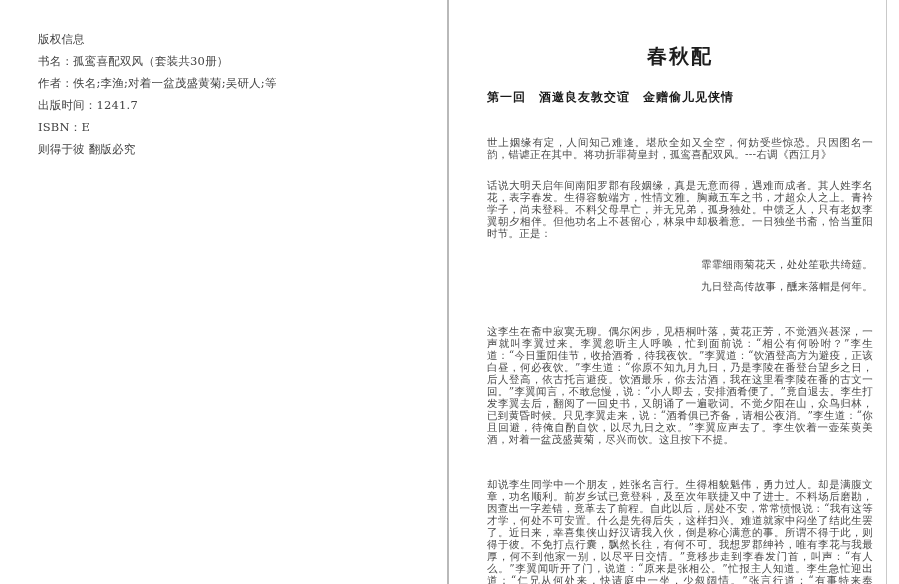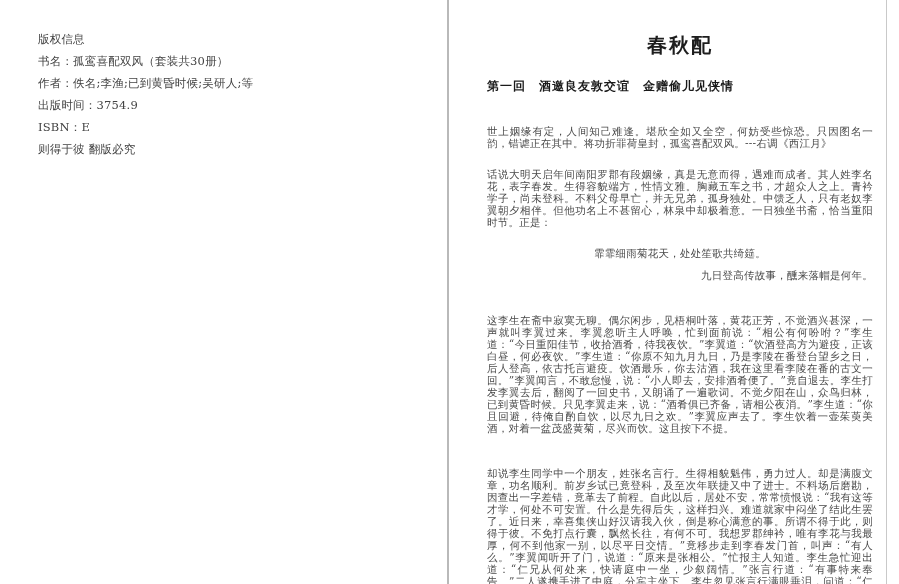--- a/index.html
+++ b/index.html
@@ -27,21 +27,21 @@
     height: 584px;
     background: #ffffff;
     overflow: hidden;
   }
   .page-left {
     width: 447px;
     padding: 28px 36px 0 38px;
   }
   .page-right {
     width: 452px;
-    padding: 5px 26px 0 38px;
+    padding: 16px 26px 0 38px;
     border-left: 2px solid #b9b9b9;
   }
   .page-right-border {
     position: absolute;
     top: 0;
     right: 12px;
     width: 1px;
     height: 584px;
     background: #c9c9c9;
   }
@@ -89,42 +89,42 @@
     line-height: 12px;
     color: #4a4a4a;
     margin: 0 0 19px 0;
     text-align: justify;
     text-justify: inter-character;
     letter-spacing: 0.25px;
     word-break: break-all;
   }
   p.para.verse {
     margin-bottom: 10px;
-    text-align: center;
+    text-align: right;
   }
   p.para.verse-last {
     margin-bottom: 19px;
     text-align: right;
   }
   p.para.tight {
     margin-bottom: 0;
   }
   .spacer-lg { height: 14px; }
 </style>
 </head>
 <body>
 
 <div class="book-spread">
 
   <div class="page page-left">
     <div class="copyright-block">
       <div class="copyright-line heading">版权信息</div>
       <div class="copyright-line">书名：孤鸾喜配双风（套装共30册）</div>
-      <div class="copyright-line">作者：佚名;李渔;已到黄昏时候;吴研人;等</div>
-      <div class="copyright-line">出版时间：3754.9</div>
+      <div class="copyright-line">作者：佚名;李渔;对着一盆茂盛黄菊;吴研人;等</div>
+      <div class="copyright-line">出版时间：1241.7</div>
       <div class="copyright-line">ISBN：E</div>
       <div class="copyright-line">则得于彼 翻版必究</div>
     </div>
   </div>
 
   <div class="page page-right">
     <div class="page-right-border"></div>
 
     <h1 class="book-title">春秋配</h1>
 

